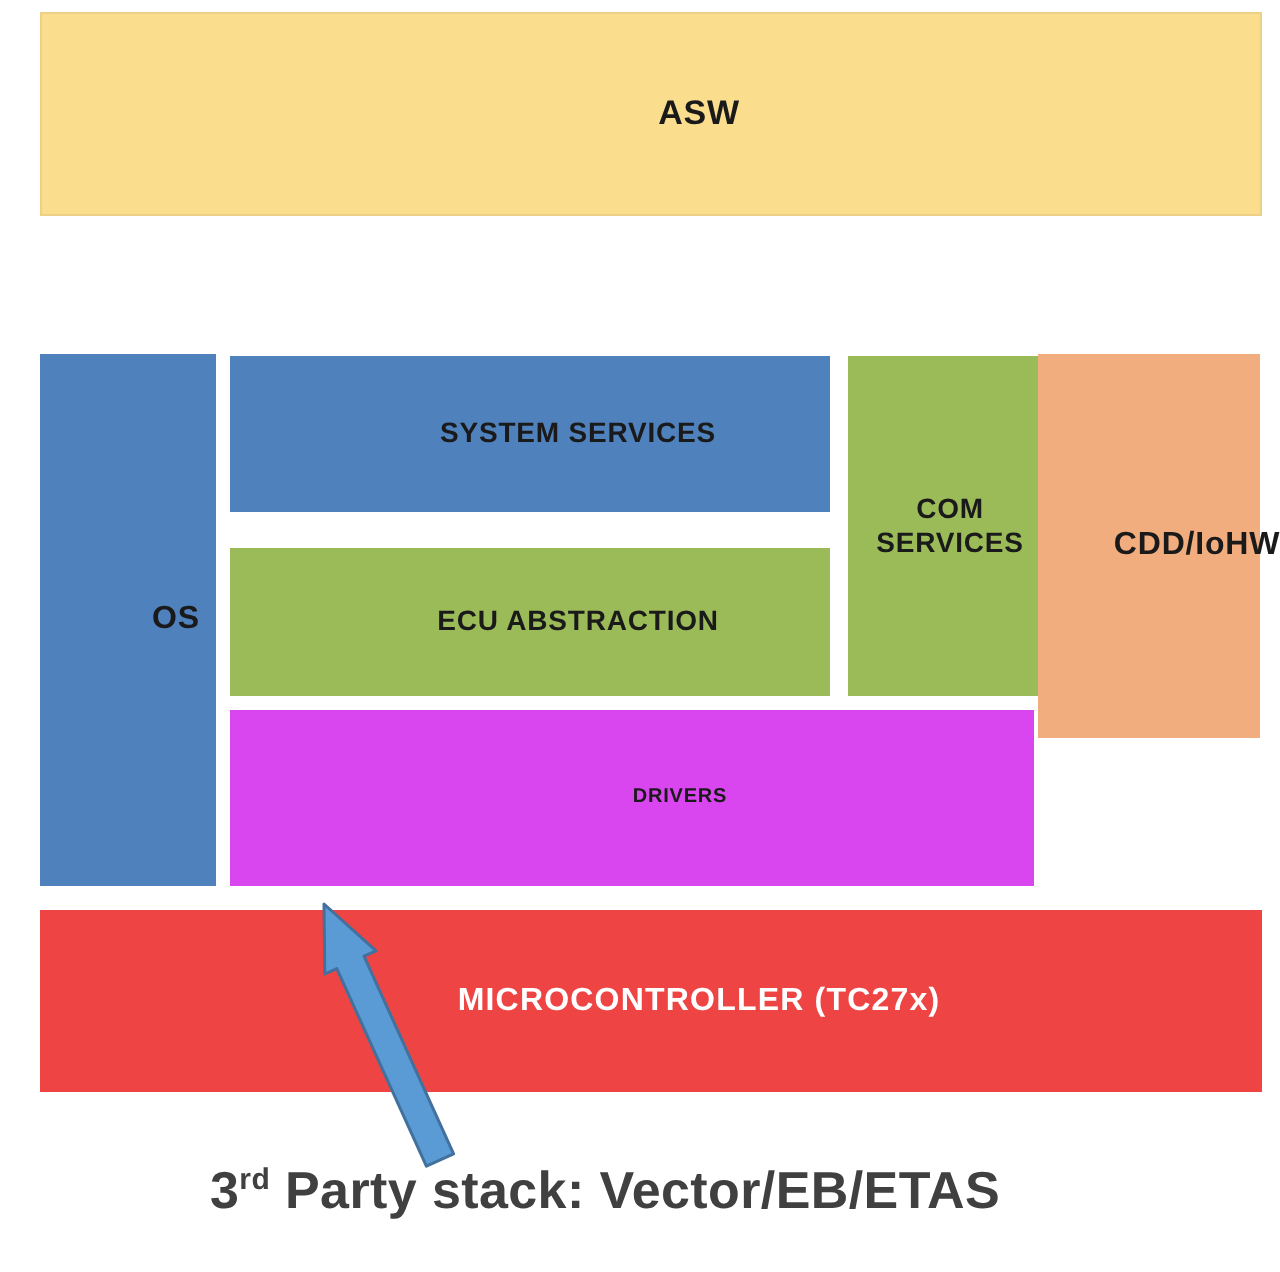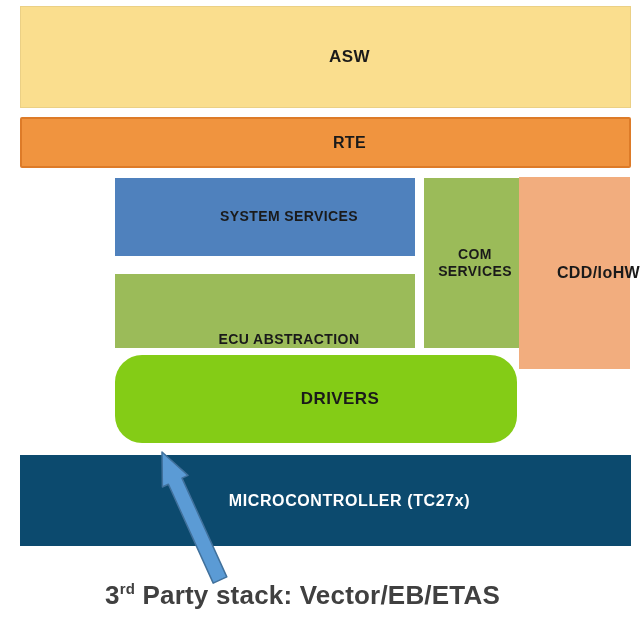--- a/index.html
+++ b/index.html
@@ -51,43 +51,41 @@
   }
   .system-services {
     left: 115px; top: 178px; width: 300px; height: 78px;
     background: #4F81BD;
     font-size: 14px;
   }
   .ecu-abstraction {
     left: 115px; top: 274px; width: 300px; height: 74px;
     background: #9BBB59;
     font-size: 14px;
-    align-items: flex-end;
   }
   .com-services {
     left: 424px; top: 178px; width: 102px; height: 170px;
     background: #9BBB59;
     font-size: 14px;
     padding: 0 2px;
   }
   .cdd-iohw {
     left: 519px; top: 177px; width: 111px; height: 192px;
     background: #F2AD7E;
     font-size: 16px;
   }
   .drivers {
     left: 115px; top: 355px; width: 402px; height: 88px;
-    background: #84cc16;
-    font-size: 17px;
-    border-radius: 27px;
+    background: #d946ef;
+    font-size: 10px;
   }
   
   .microcontroller {
     left: 20px; top: 455px; width: 611px; height: 91px;
-    background: #0c4a6e;
+    background: #ef4444;
     color: #ffffff;
     font-size: 16px;
     letter-spacing: 0.6px;
   }
   
   .caption {
     position: absolute;
     left: 20px; top: 580px; width: 565px;
     text-align: center;
     color: #404040;
@@ -109,24 +107,24 @@
 </style>
 </head>
 <body>
 
 <div class="stage">
 
   <div class="block asw">
     <span>ASW</span>
   </div>
 
-  <div class="block rte">
-    <span>RTE</span>
+
+  <div class="block os">
+    <span>OS</span>
   </div>
-
 
   <div class="block system-services">
     <span>SYSTEM SERVICES</span>
   </div>
 
   <div class="block ecu-abstraction">
     <span>ECU ABSTRACTION</span>
   </div>
 
   <div class="block com-services">

